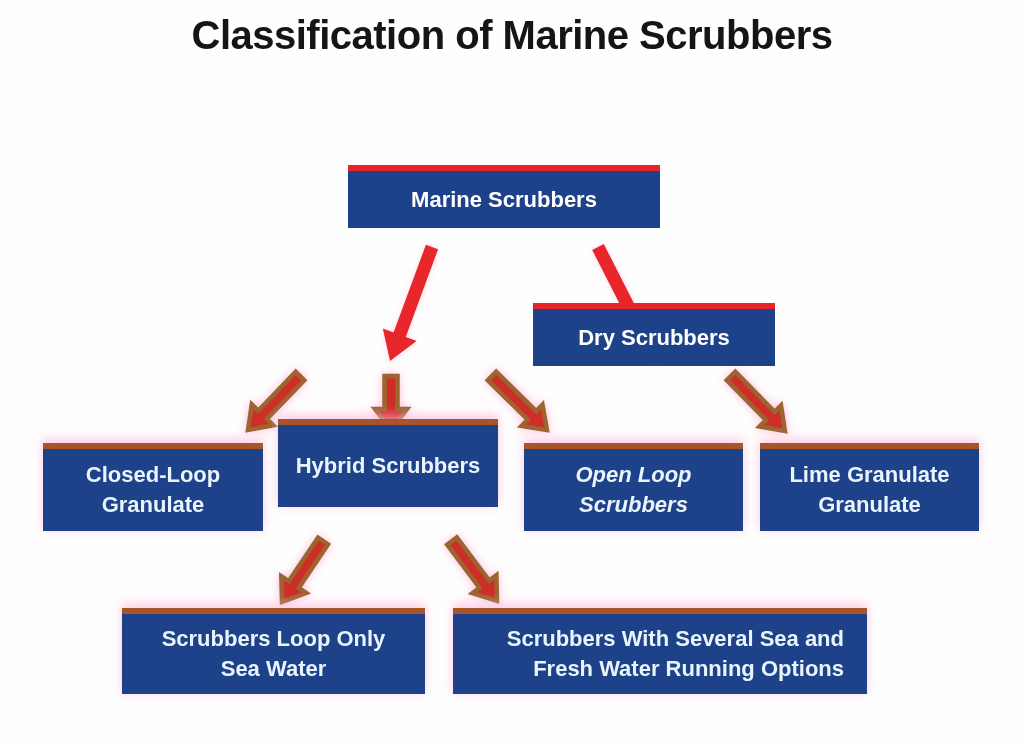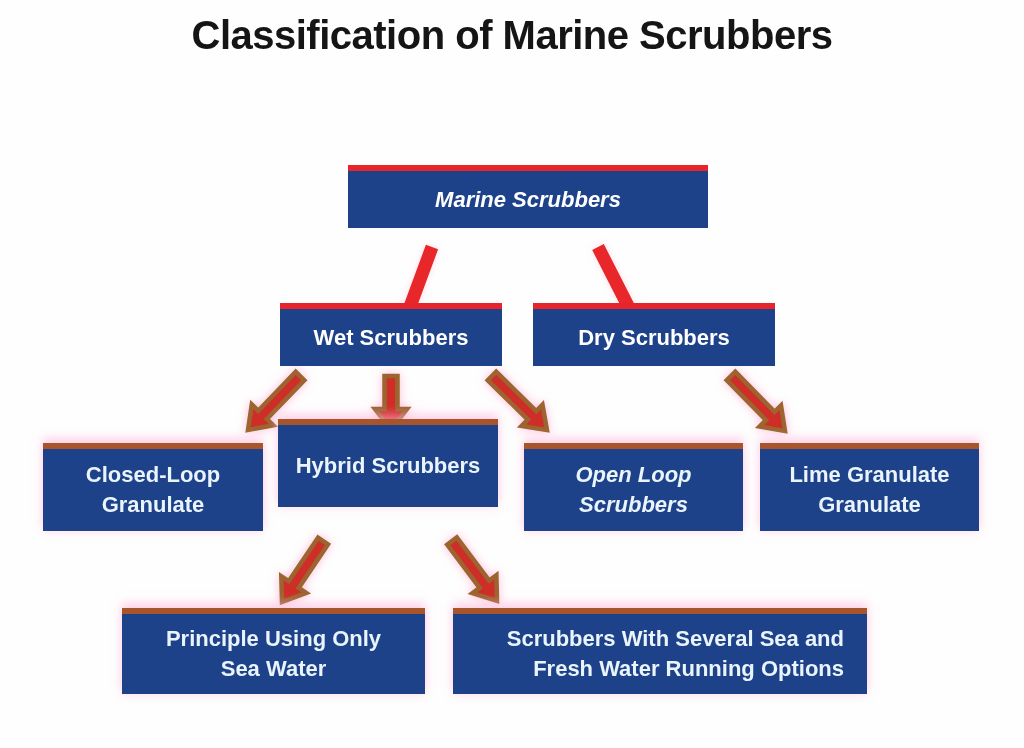--- a/index.html
+++ b/index.html
@@ -41,21 +41,21 @@
     line-height:30px;
   }
   .node .lbl{display:block;}
   
   .node.rust{
     border-top-color:var(--rust);
     color:var(--boxtext-soft);
     box-shadow:0 -5px 9px rgba(255,175,215,.55), 0 3px 8px rgba(255,205,232,.35);
   }
   
-  .n-marine {left:348px;top:165px;width:360px;height:63px;font-style:italic;}
+  .n-marine {left:348px;top:165px;width:312px;height:63px;}
   .n-wet    {left:280px;top:303px;width:222px;height:63px;}
   .n-dry    {left:533px;top:303px;width:242px;height:63px;}
   .n-closed {left:43px; top:443px;width:220px;height:88px;}
   .n-hybrid {left:278px;top:419px;width:220px;height:88px;}
   .n-open   {left:524px;top:443px;width:219px;height:88px;font-style:italic;}
   .n-lime   {left:760px;top:443px;width:219px;height:88px;}
   .n-seaonly{left:122px;top:608px;width:303px;height:86px;}
   .n-several{left:453px;top:608px;width:414px;height:86px;text-align:right;}
   .n-seaonly .lbl{max-width:228px;}
   .n-several .lbl{max-width:368px;}
@@ -91,23 +91,20 @@
       <polygon points="487.8,380.3 527.8,419.6 521.5,426.0 547.0,430.0 542.5,404.6 536.2,411.0 496.2,371.7" class="a2"></polygon>
       <polygon points="726.7,380.2 766.0,420.2 759.6,426.5 785.0,431.0 781.0,405.5 774.6,411.8 735.3,371.8" class="a2"></polygon>
       <polygon points="318.0,537.7 288.7,581.2 281.3,576.2 282.0,602.0 306.2,592.9 298.7,587.9 328.0,544.3" class="a2"></polygon>
       <polygon points="447.2,544.6 479.6,587.8 472.4,593.2 497.0,601.0 496.4,575.2 489.2,580.6 456.8,537.4" class="a2"></polygon>
     </svg>
 
   <div class="node n-marine">
     <span class="lbl">Marine Scrubbers</span>
   </div>
 
-  <div class="node n-wet">
-    <span class="lbl">Wet Scrubbers</span>
-  </div>
 
   <div class="node n-dry">
     <span class="lbl">Dry Scrubbers</span>
   </div>
 
   <div class="node rust n-closed">
     <span class="lbl">Closed-Loop Granulate</span>
   </div>
 
   <div class="node rust n-hybrid">
@@ -116,20 +113,20 @@
 
   <div class="node rust n-open">
     <span class="lbl">Open Loop Scrubbers</span>
   </div>
 
   <div class="node rust n-lime">
     <span class="lbl">Lime Granulate Granulate</span>
   </div>
 
   <div class="node rust n-seaonly">
-    <span class="lbl">Principle Using Only Sea Water</span>
+    <span class="lbl">Scrubbers Loop Only Sea Water</span>
   </div>
 
   <div class="node rust n-several">
     <span class="lbl">Scrubbers With Several Sea and Fresh Water Running Options</span>
   </div>
 
 </div>
 
 </body></html>

